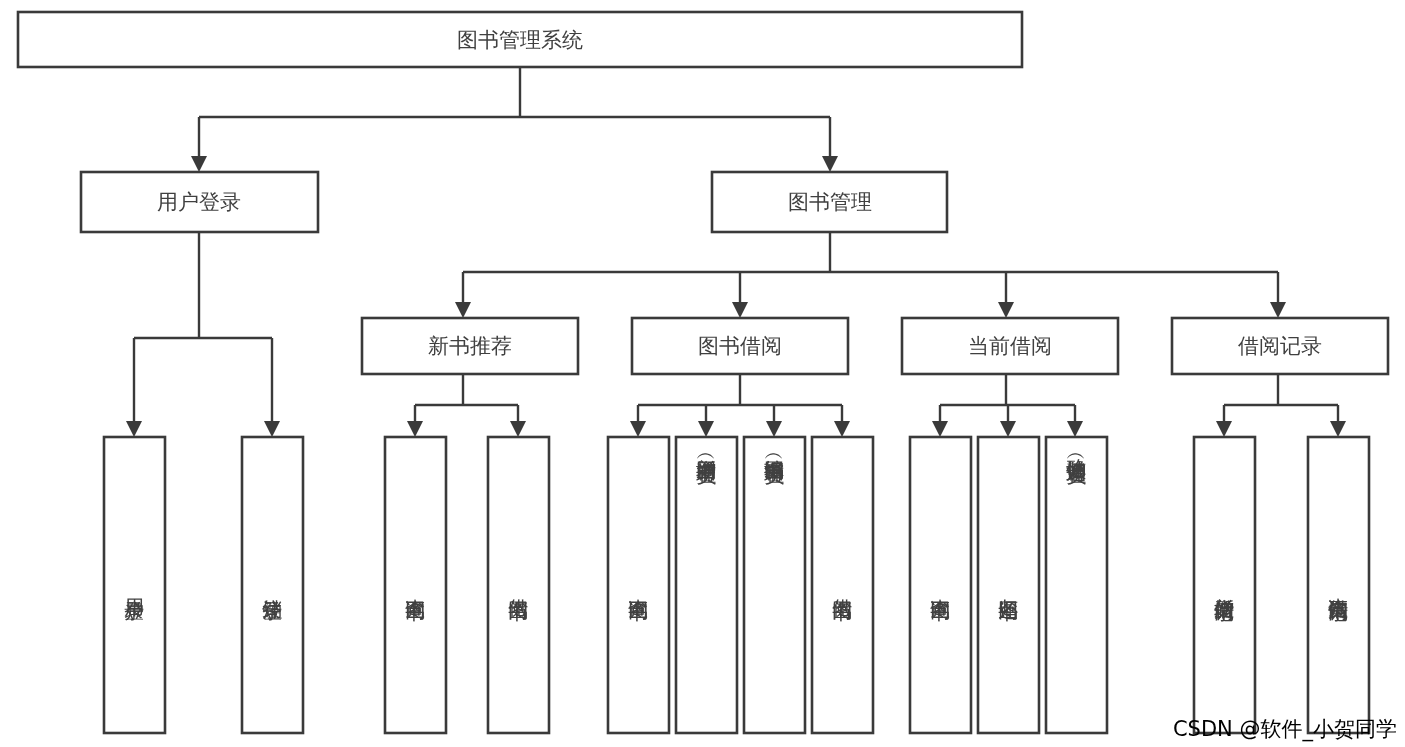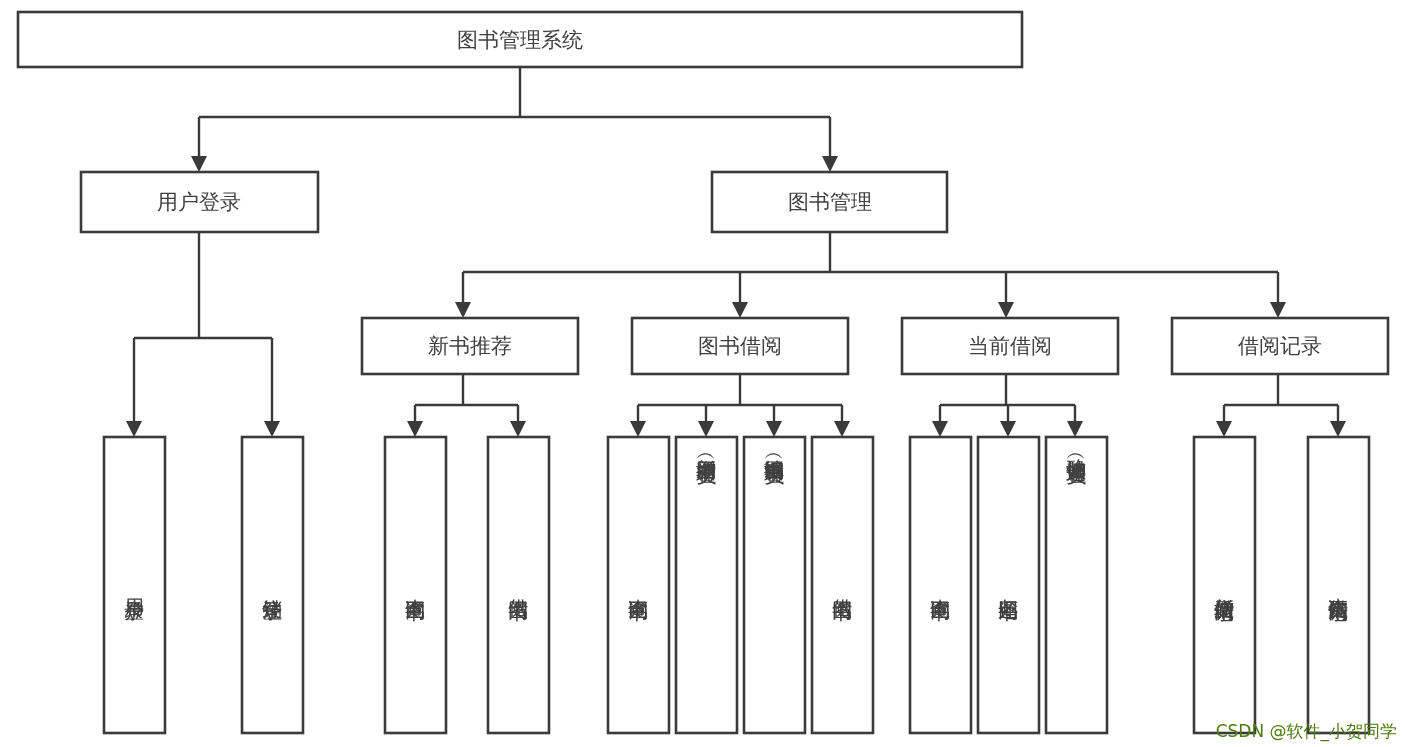--- a/index.html
+++ b/index.html
@@ -68,23 +68,23 @@
     align-items: center;
     justify-content: center;
   }
   .leaf-label-wrap.top-align {
     align-items: flex-start;
   }
   .watermark {
     position: absolute;
     right: 8px;
     bottom: 4px;
-    color: #4d7c0f;
-    font-family: "DejaVu Sans", "Liberation Sans", sans-serif;
-    font-size: 17px;
+    color: #000000;
+    font-family: "DejaVu Sans", "Liberation Sans", sans-serif;
+    font-size: 21px;
     white-space: nowrap;
     user-select: none;
   }
 </style>
 </head>
 <body>
 
 <div id="diagram-root">
 
   <svg id="diagram-svg" viewBox="0 0 1405 747" xmlns="http://www.w3.org/2000/svg">

